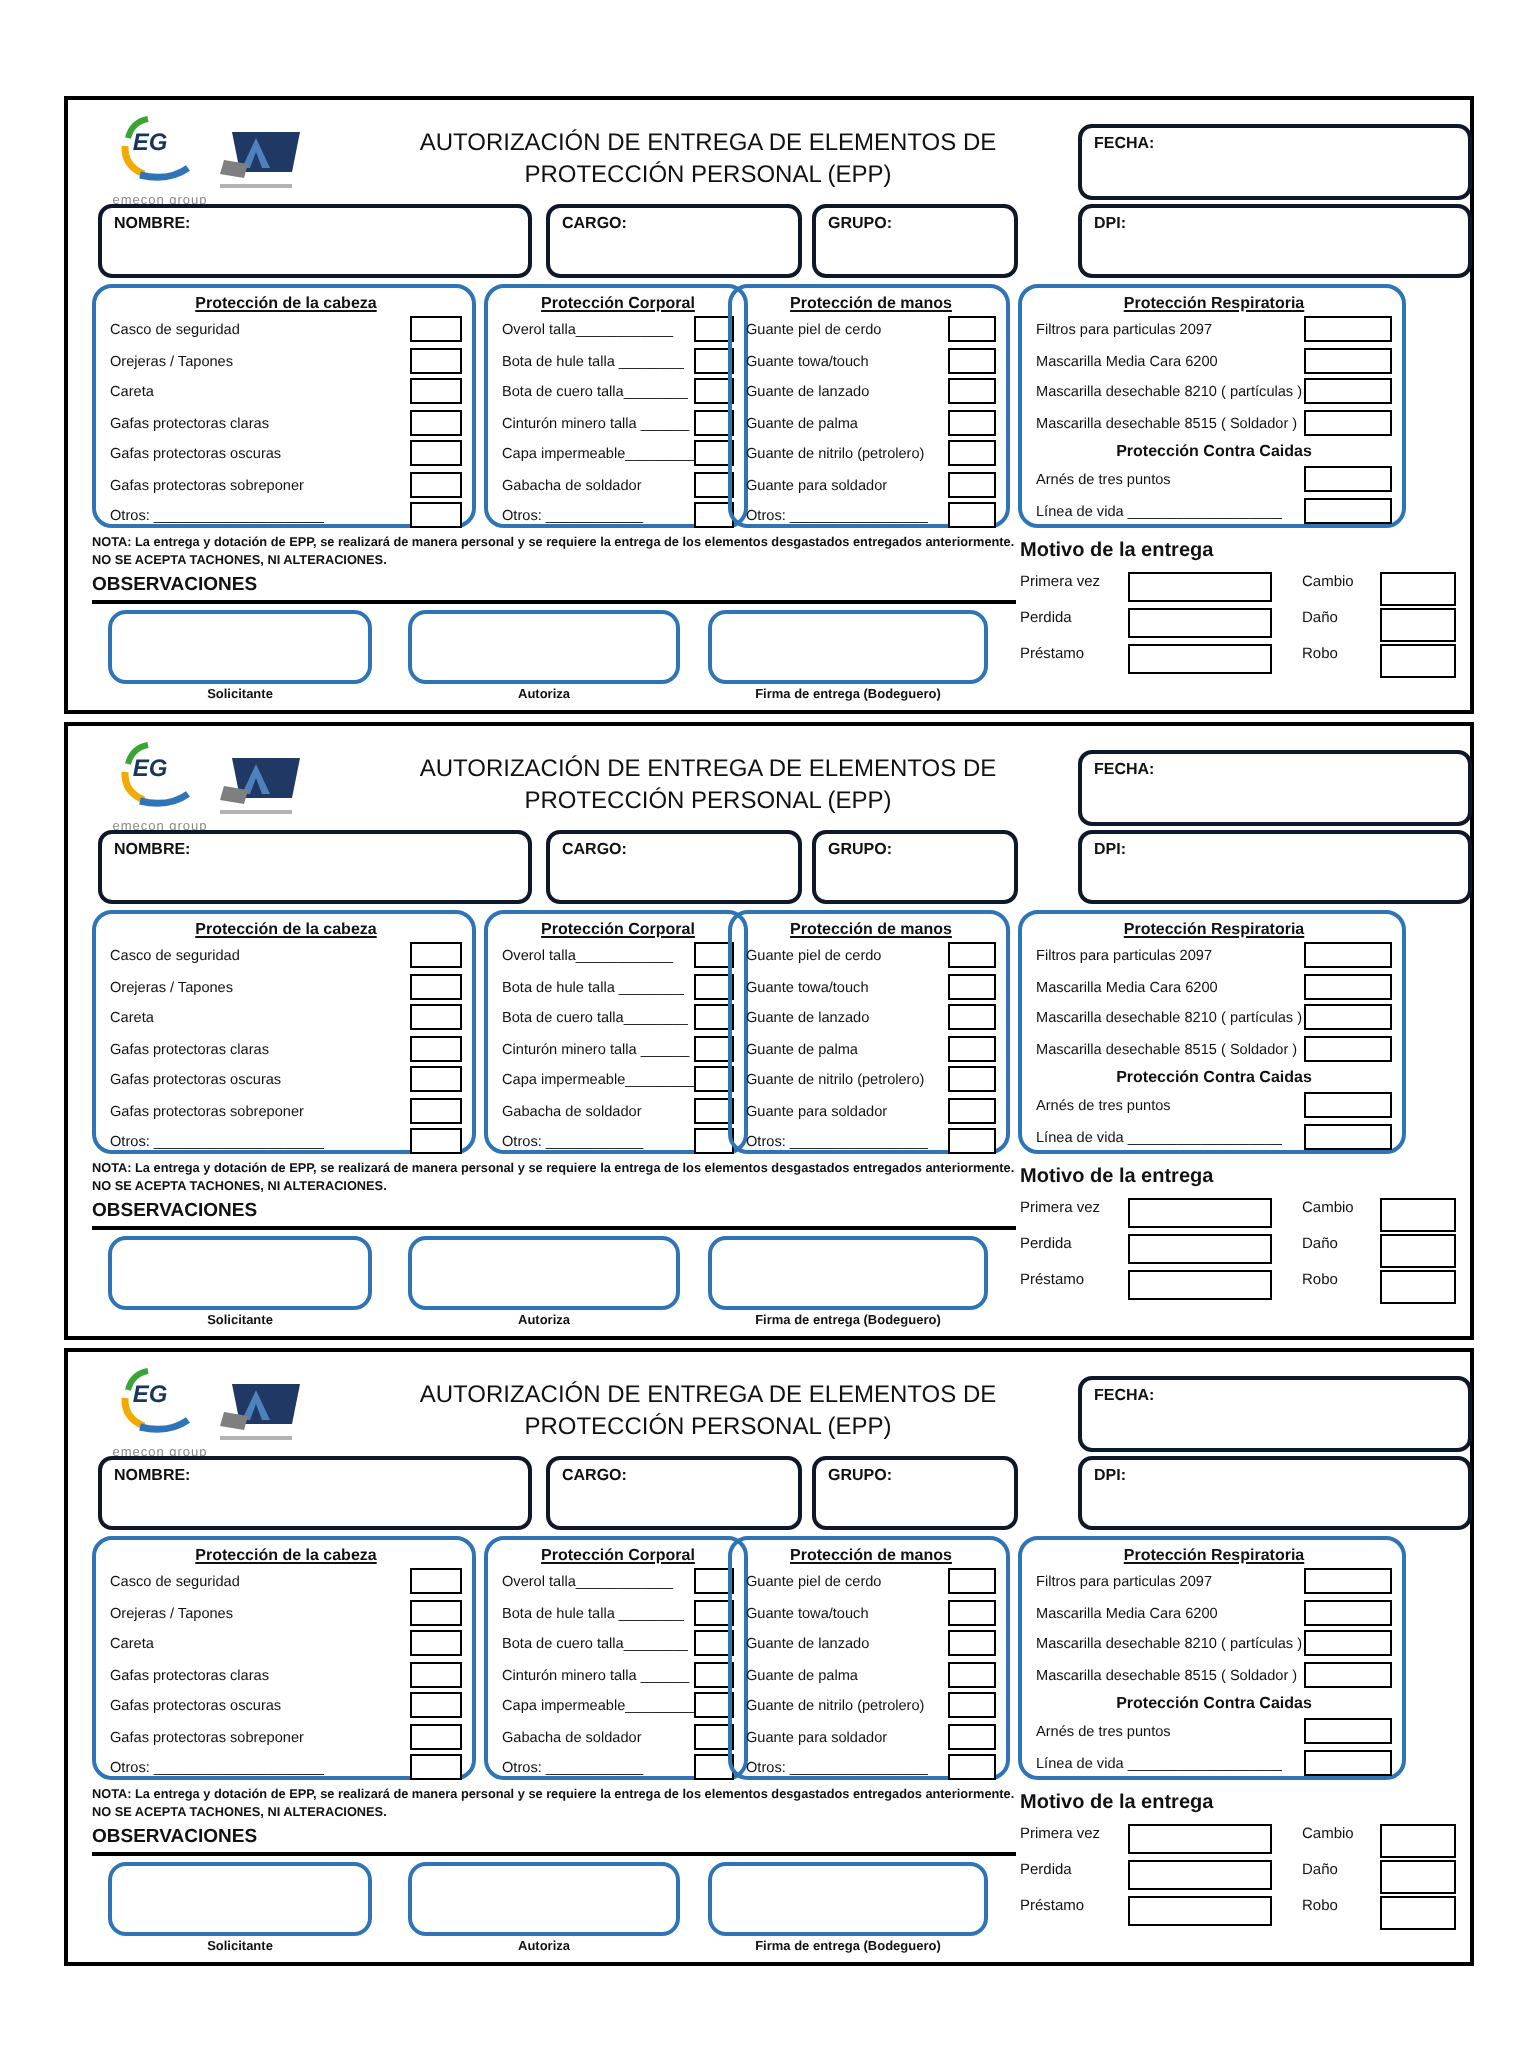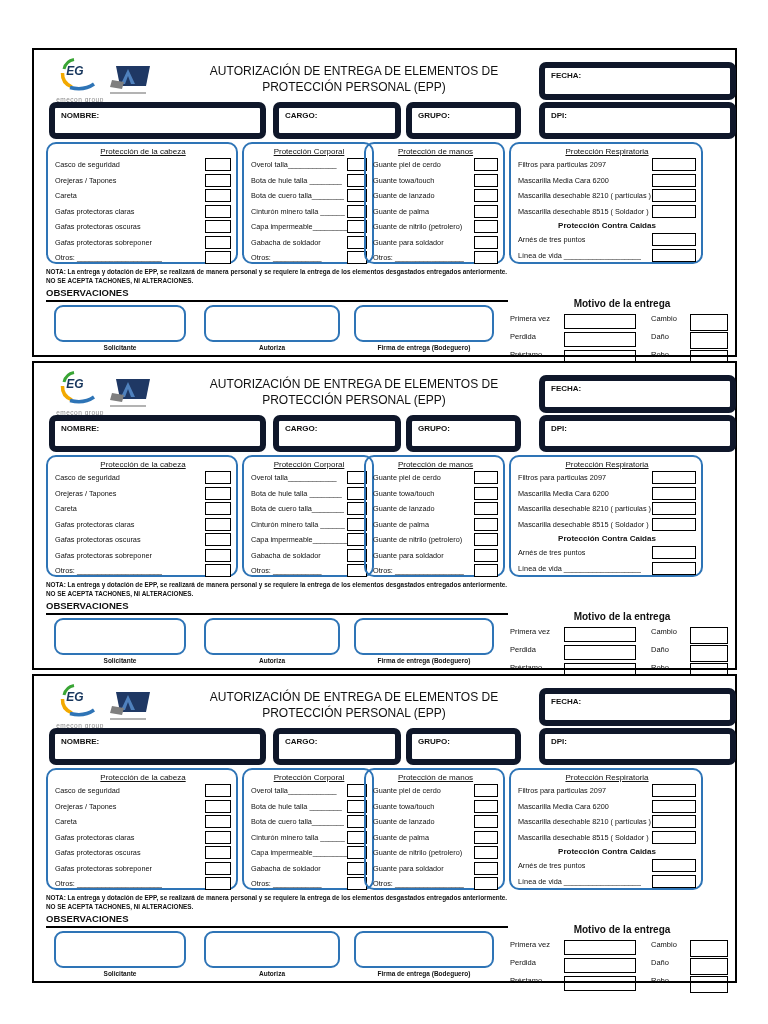--- a/index.html
+++ b/index.html
@@ -10,35 +10,35 @@
   
   .logo-block{position:absolute;left:20px;top:7px;width:70px;}
   .eg-text{font-size:6.5px;color:#8a8a8a;letter-spacing:.5px;margin-top:-3px;text-align:center;width:52px;}
   .cert-logo{position:absolute;left:76px;top:14px;}
   .cert-line{position:absolute;left:76px;top:42px;width:36px;height:2px;background:#b3b3b3;}
 
   
   .title{position:absolute;left:150px;top:14px;width:340px;text-align:center;font-weight:normal;font-size:12px;line-height:1.3;}
 
   
-  .bluebox{border:6px solid #0f172a;border-radius:7px;box-sizing:border-box;background:#fff;}
+  .bluebox{border:2px solid #0f172a;border-radius:7px;box-sizing:border-box;background:#fff;}
   .fecha{position:absolute;left:505px;top:12px;width:197px;height:38px;font-size:8px;font-weight:bold;padding:3px 6px;}
   .hdr{position:absolute;top:52px;height:37px;font-size:8px;font-weight:bold;padding:3px 6px;}
   .hdr.nombre{left:15px;width:217px;}
   .hdr.cargo{left:239px;width:128px;}
-  .hdr.grupo{left:372px;width:115px;}
+  .hdr.grupo{left:372px;width:103px;}
   .hdr.dpi{left:505px;width:197px;}
 
   
   .col{position:absolute;top:92px;height:122px;border:2px solid #2E74B6;border-radius:10px;box-sizing:border-box;padding:2px 5px 2px 7px;}
   .col.c1{left:12px;width:192px;}
   .col.c2{left:208px;width:132px;}
   .col.c3{left:330px;width:141px;}
   .col.c4{left:475px;width:194px;}
-  .col-title{text-align:center;font-weight:normal;font-size:8px;text-decoration:underline;line-height:11px;height:11px;white-space:nowrap;}
+  .col-title{text-align:center;font-weight:bold;font-size:8px;text-decoration:underline;line-height:11px;height:11px;white-space:nowrap;}
   .sub-title{text-align:center;font-weight:bold;font-size:8px;line-height:13px;height:13px;white-space:nowrap;}
   .row{display:flex;justify-content:space-between;align-items:center;height:15.5px;font-size:7.3px;}
   .row .lbl{white-space:nowrap;overflow:hidden;}
   .cb{border:1.5px solid #000;background:#fff;box-sizing:border-box;flex:none;}
   .cb-1{width:26px;height:13px;}
   .cb-2{width:20px;height:13px;}
   .cb-3{width:24px;height:13px;}
   .cb-4{width:44px;height:13px;}
 
   
@@ -49,21 +49,21 @@
   .sig.s1{left:20px;width:132px;}
   .sig.s2{left:170px;width:136px;}
   .sig.s3{left:320px;width:140px;}
   .sig-label{position:absolute;top:294px;font-size:6.5px;font-weight:bold;text-align:center;}
   .sig-label.s1{left:20px;width:132px;}
   .sig-label.s2{left:170px;width:136px;}
   .sig-label.s3{left:320px;width:140px;}
 
   
   .motivo{position:absolute;left:476px;top:220px;width:224px;}
-  .motivo-title{text-align:center;font-weight:bold;font-size:10px;height:16px;margin-top:28px;}
+  .motivo-title{text-align:left;font-weight:bold;font-size:10px;height:16px;}
   .m-row{display:flex;align-items:flex-start;height:18px;font-size:7.5px;}
   .m-lab1{width:54px;white-space:nowrap;}
   .m-wide{width:72px;height:15px;border:1.5px solid #000;box-sizing:border-box;flex:none;}
   .m-lab2{white-space:nowrap;margin-left:15px;}
   .m-sm{width:38px;height:17px;border:1.5px solid #000;box-sizing:border-box;flex:none;margin-left:auto;margin-right:6px;}
 </style>
 </head>
 <body>
 
 <div id="page">

